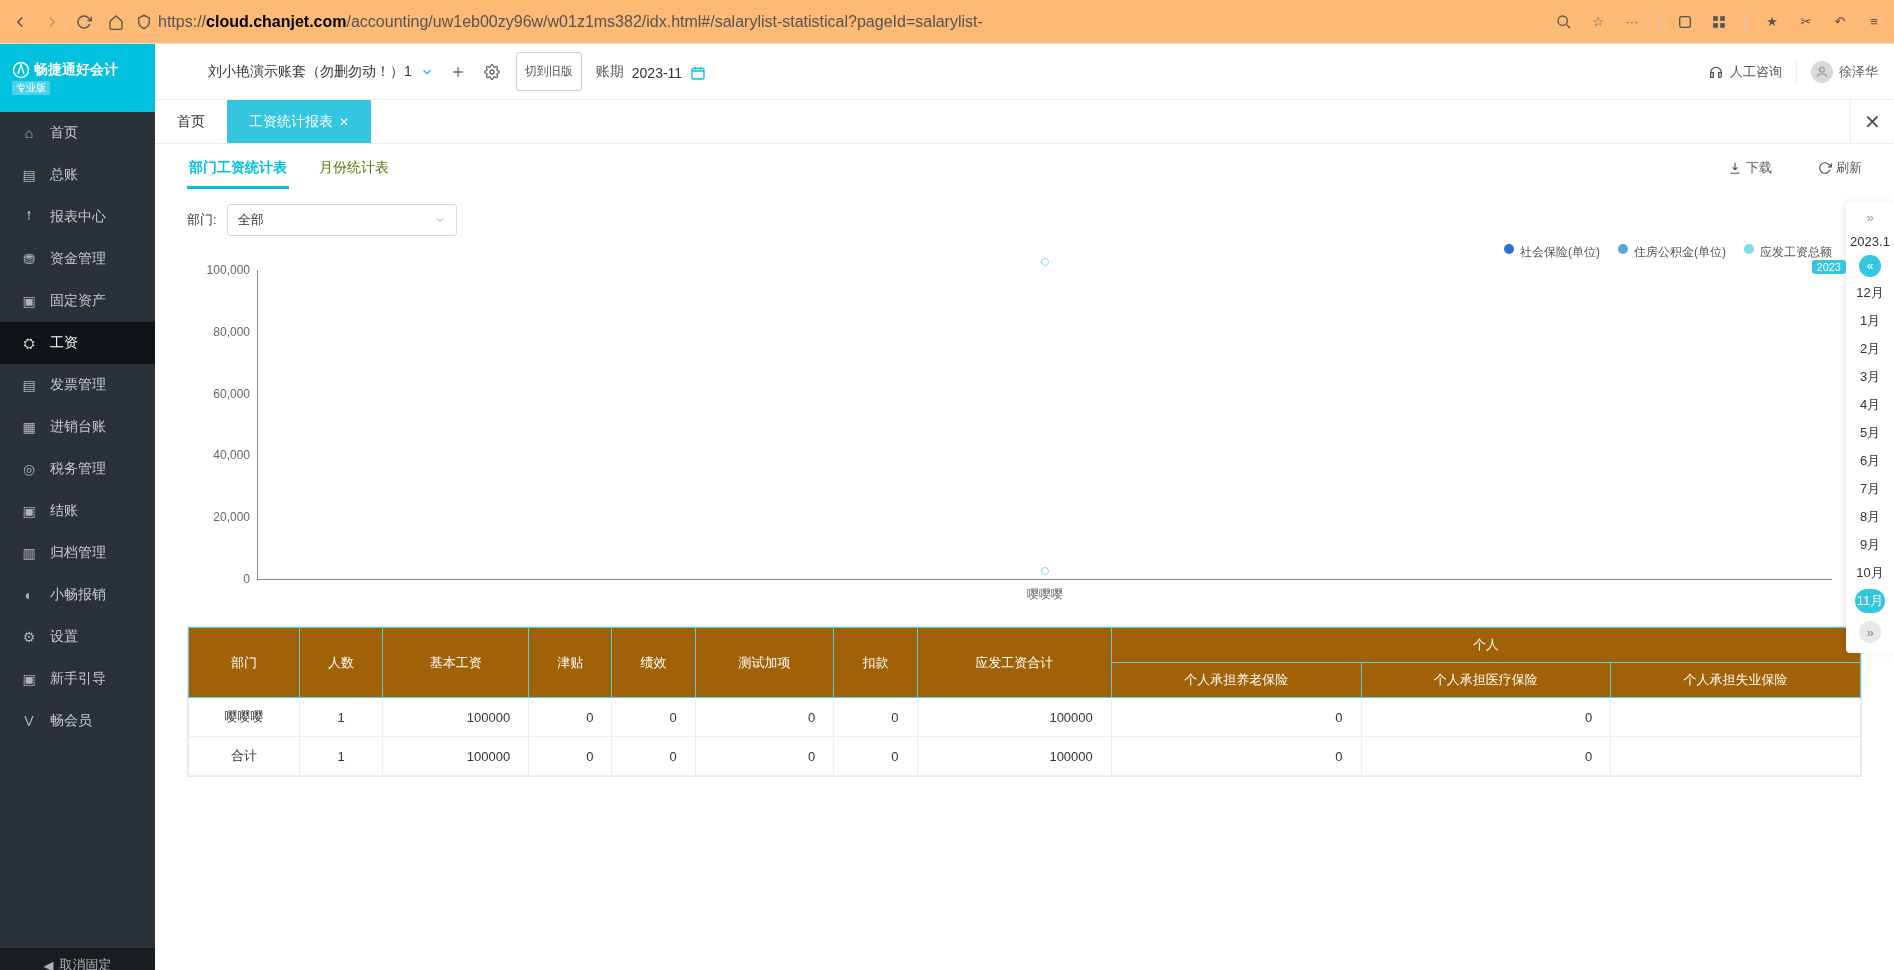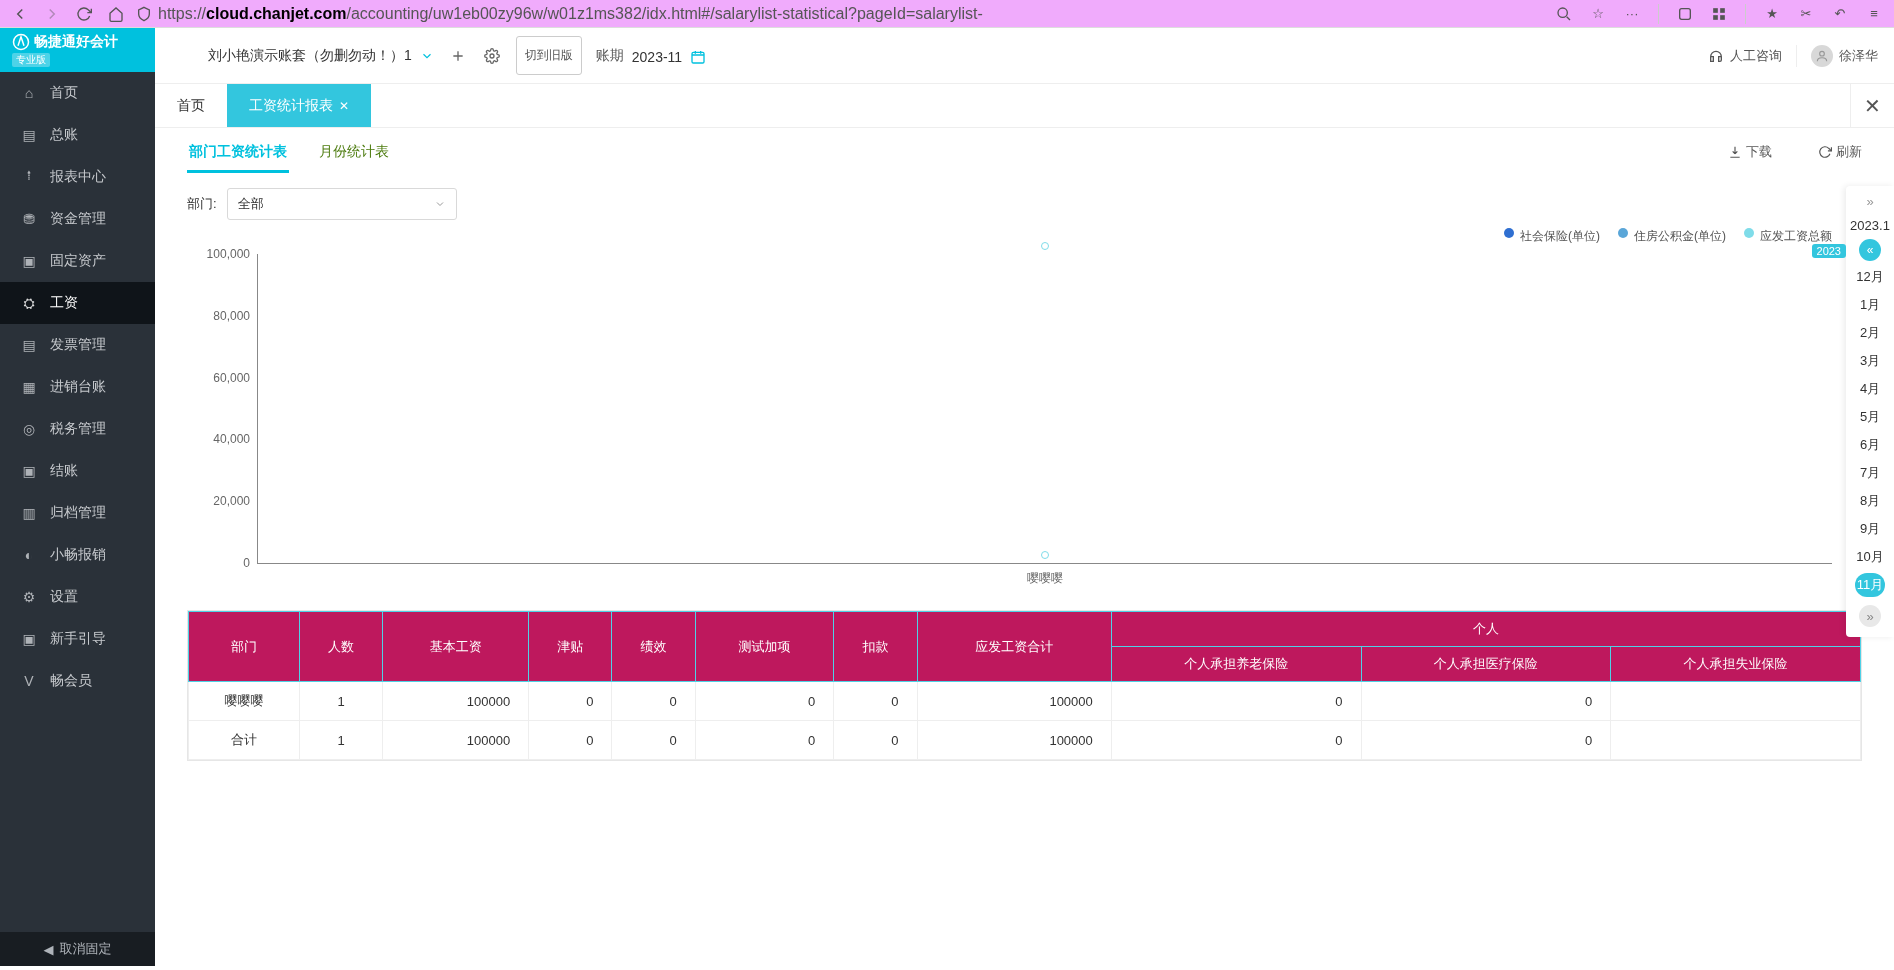--- a/index.html
+++ b/index.html
@@ -1,31 +1,31 @@
 <!DOCTYPE html>
 <html><head>
 <meta charset="utf-8">
 <style>
 * { margin: 0; padding: 0; box-sizing: border-box; }
 body { font-family: "Microsoft YaHei", Arial, sans-serif; font-size: 13px; color: #333; background: #fff; overflow: hidden; }
 
 
-.browser-bar { height: 28px; background: #f0abfc; display: flex; align-items: center; padding: 0 8px; gap: 8px; border-bottom: 1px solid #ddd; }
+.browser-bar { height: 44px; background: #fdba74; display: flex; align-items: center; padding: 0 8px; gap: 8px; border-bottom: 1px solid #ddd; }
 .browser-bar .nav-btn { width: 24px; height: 24px; display: flex; align-items: center; justify-content: center; cursor: pointer; color: #555; }
 .url-bar { flex: 1; display: flex; align-items: center; gap: 6px; font-size: 16px; color: #555; }
 .url-bar .lock { color: #555; }
 .url-text { white-space: nowrap; overflow: hidden; }
 .url-text b { color: #000; font-weight: 600; }
 .browser-right { display: flex; align-items: center; gap: 10px; color: #555; }
 .browser-right .sep { width: 1px; height: 20px; background: #ccc; margin: 0 4px; }
 
 
 .app { display: flex; height: calc(100vh - 32px); }
 .sidebar { width: 155px; background: #2a3139; color: #c6c9cd; display: flex; flex-direction: column; position: relative; }
-.logo { height: 44px; background: #00c1de; color: #fff; display: flex; flex-direction: column; align-items: flex-start; justify-content: center; padding-left: 12px; font-size: 14px; }
+.logo { height: 68px; background: #00c1de; color: #fff; display: flex; flex-direction: column; align-items: flex-start; justify-content: center; padding-left: 12px; font-size: 14px; }
 .logo .line1 { display: flex; align-items: center; gap: 4px; font-weight: bold; }
 .logo .line2 { font-size: 10px; background: rgba(255,255,255,0.3); padding: 0 4px; border-radius: 2px; margin-top: 2px;}
 .side-scroll { overflow-y: auto; flex:1; }
 .side-item { height: 42px; display: flex; align-items: center; padding-left: 20px; gap: 12px; cursor: pointer; font-size: 14px; }
 .side-item.active { background: #0f1419; color: #fff; }
 .side-icon { width: 18px; height: 18px; display: inline-flex; align-items: center; justify-content: center; opacity: .85; }
 .side-bottom { position: absolute; bottom: 0; width: 100%; height: 34px; background: #181d22; display: flex; align-items: center; justify-content: center; gap: 6px; font-size: 13px; color: #aeb3b9; cursor:pointer; }
 .side-scrollbar { position:absolute; right:-8px; top:40px; width:8px; height:80px; background:#b9b9b9; border-radius:4px; }
 
 .main { flex: 1; display: flex; flex-direction: column; background: #f5f6f7; position: relative; }
@@ -74,21 +74,21 @@
 .dot.c3 { background:#7fdce9; }
 .plot { position:absolute; left:70px; right:30px; top:26px; bottom:34px; border-left:1px solid #888; border-bottom:1px solid #888; }
 .plot .grid { position:absolute; left:0; right:0; height:0; }
 .ylabel { position:absolute; right:100%; transform:translate(-8px,-50%); font-size:12px; color:#666; white-space:nowrap;}
 .xlabel { position:absolute; left:50%; transform:translateX(-50%); bottom:-24px; font-size:12px; color:#666;}
 .chart-point { position:absolute; width:8px; height:8px; border:1px solid #7fdce9; border-radius:50%; background:#fff; transform:translate(-50%,-50%);}
 
 
 .tbl { margin-top:12px; border:1px solid #e6e6e6; overflow:auto; }
 .tbl table { border-collapse:collapse; width:100%; min-width:1300px; }
-.tbl th { background:#be185d; color:#fff; font-weight:500; font-size:13px; padding:8px 6px; border:1px solid #4fd1e6; text-align:center; vertical-align:middle;}
+.tbl th { background:#a16207; color:#fff; font-weight:500; font-size:13px; padding:8px 6px; border:1px solid #4fd1e6; text-align:center; vertical-align:middle;}
 .tbl td { font-size:13px; color:#333; padding:10px 6px; border:1px solid #eee; text-align:center; }
 .tbl td.right { text-align:right; padding-right:18px;}
 .tbl td.center { text-align:center; }
 
 
 .month-rail { position:absolute; right:0; top:158px; width:48px; background:#fff; box-shadow:-2px 0 6px rgba(0,0,0,.08); border-radius:4px 0 0 4px; padding:6px 0 10px; display:flex; flex-direction:column; align-items:center; gap:4px; z-index:5;}
 .month-rail .collapse { width:18px; height:18px; display:flex; align-items:center; justify-content:center; color:#999; cursor:pointer; margin-bottom:2px;}
 .month-rail .year-jump { width:22px; height:22px; background:#33c6de; color:#fff; border-radius:50%; display:flex; align-items:center; justify-content:center; font-size:12px; cursor:pointer;}
 .month-rail .yr-label { font-size:13px; color:#333; margin:2px 0 2px;}
 .year-badge { position:absolute; right:48px; top:216px; background:#33c6de; color:#fff; font-size:11px; padding:1px 5px; border-radius:3px; z-index:6;}

